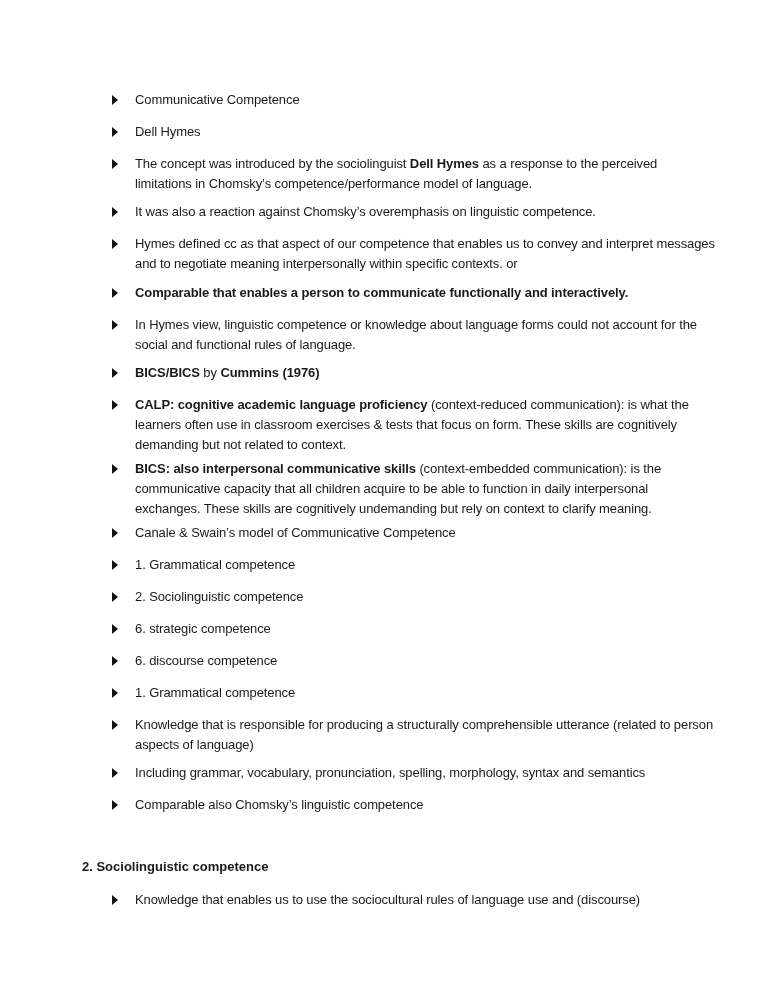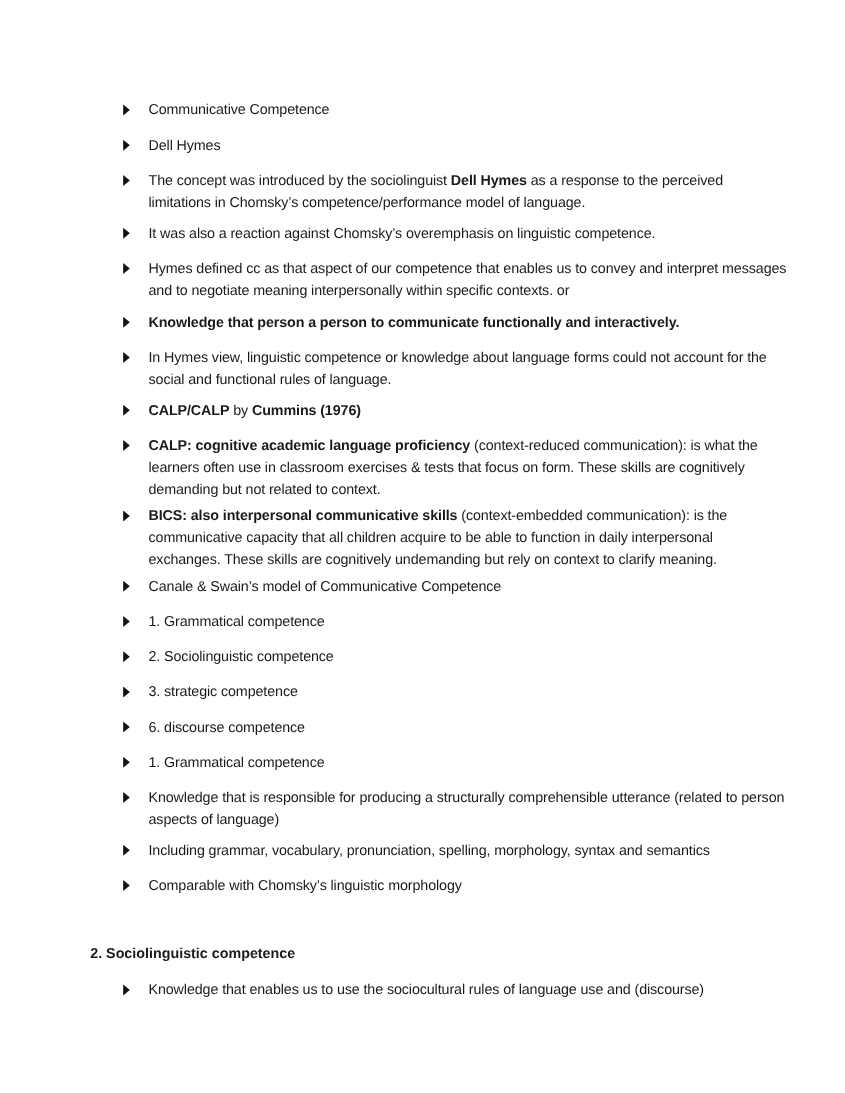--- a/index.html
+++ b/index.html
@@ -43,29 +43,29 @@
     <div class="item" style="top: 202px;">
       <span class="bullet"></span>
       <div class="text"><span>It was also a reaction against Chomsky’s overemphasis on linguistic competence.</span></div>
     </div>
     <div class="item" style="top: 234px;">
       <span class="bullet"></span>
       <div class="text"><span>Hymes defined cc as that aspect of our competence that enables us to convey and interpret messages and to negotiate meaning interpersonally within specific contexts. or</span></div>
     </div>
     <div class="item" style="top: 283px;">
       <span class="bullet"></span>
-      <div class="text"><b>Knowledge that person a person to communicate functionally and interactively.</b></div>
+      <div class="text"><b>Comparable that enables a person to communicate functionally and interactively.</b></div>
     </div>
     <div class="item" style="top: 315px;">
       <span class="bullet"></span>
       <div class="text"><span>In Hymes view, linguistic competence or knowledge about language forms could not account for the social and functional rules of language.</span></div>
     </div>
     <div class="item" style="top: 363px;">
       <span class="bullet"></span>
-      <div class="text"><b>CALP/CALP</b><span> by </span><b>Cummins (1976)</b></div>
+      <div class="text"><b>BICS/BICS</b><span> by </span><b>Cummins (1976)</b></div>
     </div>
     <div class="item" style="top: 395px;">
       <span class="bullet"></span>
       <div class="text"><b>CALP: cognitive academic language proficiency</b><span> (context-reduced communication): is what the learners often use in classroom exercises &amp; tests that focus on form. These skills are cognitively demanding but not related to context.</span></div>
     </div>
     <div class="item" style="top: 459px;">
       <span class="bullet"></span>
       <div class="text"><b>BICS: also interpersonal communicative skills</b><span> (context-embedded communication): is the communicative capacity that all children acquire to be able to function in daily interpersonal exchanges. These skills are cognitively undemanding but rely on context to clarify meaning.</span></div>
     </div>
     <div class="item" style="top: 523px;">
@@ -75,40 +75,40 @@
     <div class="item" style="top: 555px;">
       <span class="bullet"></span>
       <div class="text"><span>1. Grammatical competence</span></div>
     </div>
     <div class="item" style="top: 587px;">
       <span class="bullet"></span>
       <div class="text"><span>2. Sociolinguistic competence</span></div>
     </div>
     <div class="item" style="top: 619px;">
       <span class="bullet"></span>
-      <div class="text"><span>3. strategic competence</span></div>
+      <div class="text"><span>6. strategic competence</span></div>
     </div>
     <div class="item" style="top: 651px;">
       <span class="bullet"></span>
       <div class="text"><span>6. discourse competence</span></div>
     </div>
     <div class="item" style="top: 683px;">
       <span class="bullet"></span>
       <div class="text"><span>1. Grammatical competence</span></div>
     </div>
     <div class="item" style="top: 715px;">
       <span class="bullet"></span>
       <div class="text"><span>Knowledge that is responsible for producing a structurally comprehensible utterance (related to person aspects of language)</span></div>
     </div>
     <div class="item" style="top: 763px;">
       <span class="bullet"></span>
       <div class="text"><span>Including grammar,  vocabulary, pronunciation, spelling, morphology, syntax and semantics</span></div>
     </div>
     <div class="item" style="top: 795px;">
       <span class="bullet"></span>
-      <div class="text"><span>Comparable with Chomsky’s linguistic morphology</span></div>
+      <div class="text"><span>Comparable also Chomsky’s linguistic competence</span></div>
     </div>
     <div class="heading" style="top: 857px;">2. Sociolinguistic competence</div>
     <div class="item" style="top: 890px;">
       <span class="bullet"></span>
       <div class="text"><span>Knowledge that enables us to use the sociocultural rules of language use and (discourse)</span></div>
     </div>
   </div>
 
 </body></html>

